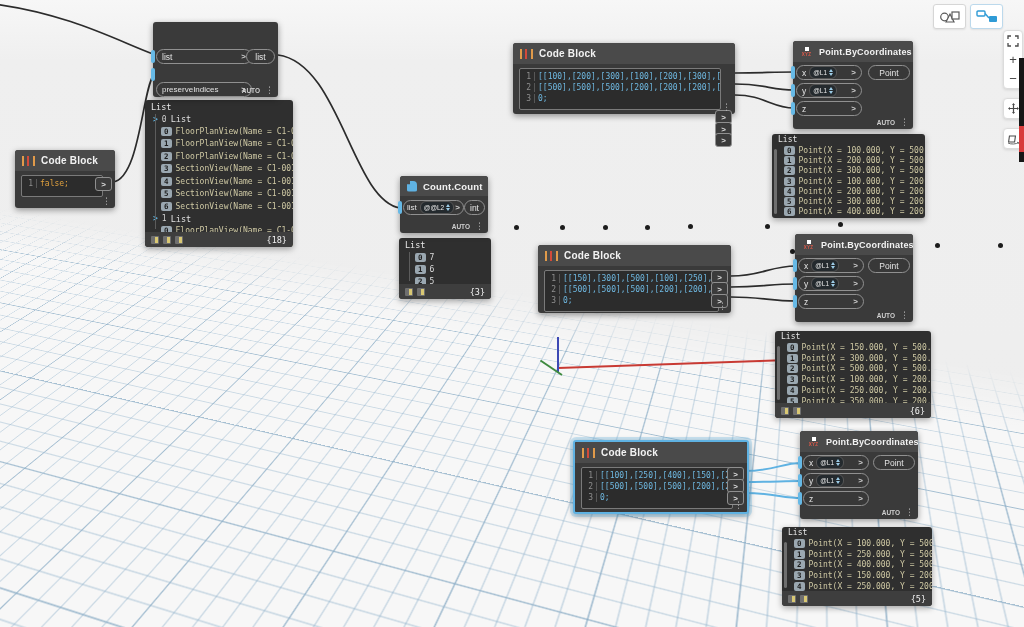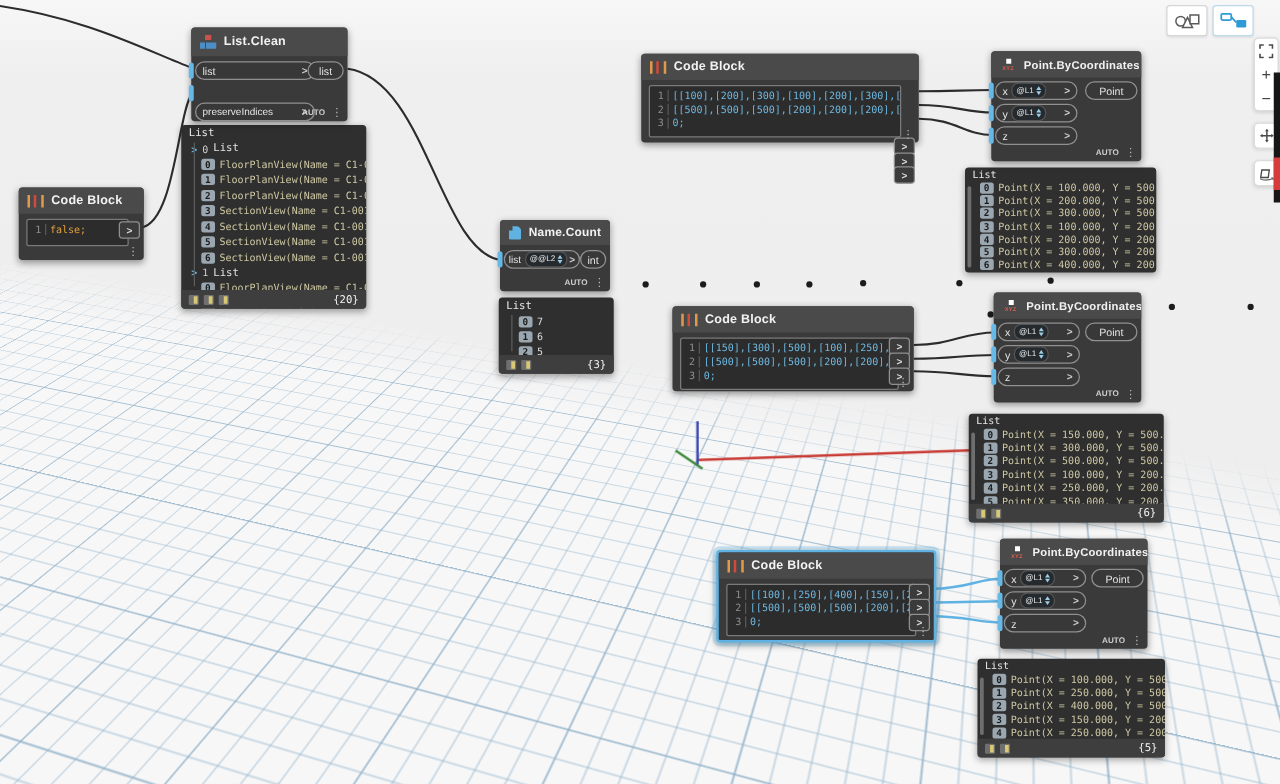--- a/index.html
+++ b/index.html
@@ -158,24 +158,20 @@
           <span class="ctext kw">false;</span>
         </div>
       </div>
     <div class="outchev" style="right:3px;top:27px">&gt;</div>
     <div class="nfoot">
         <span class="kebab">⋮</span>
       </div>
   </div>
 
   <div class="node" style="left:153px;top:22px;width:125px;height:75px">
-    <div class="nhead" style="height:23px">
-      <span class="lcicon"></span>
-      <span>List.Clean</span>
-    </div>
     <div class="port" style="left:3px;top:27px;width:96px">
       <span>list</span>
       <span class="chev">&gt;</span>
     </div>
     <div class="port" style="left:3px;top:60px;width:96px;font-size:8px">
       <span>preserveIndices</span>
       <span class="chev">&gt;</span>
     </div>
     <div class="port out" style="right:3px;top:27px;width:29px">
       <span>list</span>
@@ -240,28 +236,28 @@
         </div>
         <div class="prow">
           <span class="pidx">1</span>
           <span class="ptext">FloorPlanView(Name = C1-041E</span>
         </div>
       </div>
     <div class="pfoot">
       <span class="lvlicon"></span>
       <span class="lvlicon"></span>
       <span class="lvlicon"></span>
-      <span class="pcount">{20}</span>
+      <span class="pcount">{18}</span>
     </div>
   </div>
 
   <div class="node" style="left:400px;top:176px;width:88px;height:57px">
     <div class="nhead" style="height:20px;font-size:9.5px">
       <span class="lcounticon"></span>
-      <span>Name.Count</span>
+      <span>Count.Count</span>
     </div>
     <div class="port" style="left:3px;top:24px;width:61px;padding:0 3px;font-size:8px">
       <span>list</span>
       <span class="lvl">
         <span>@@L2</span>
         <span class="carets">
             <i class="cu"></i>
             <i class="cd"></i>
           </span>
       </span>

